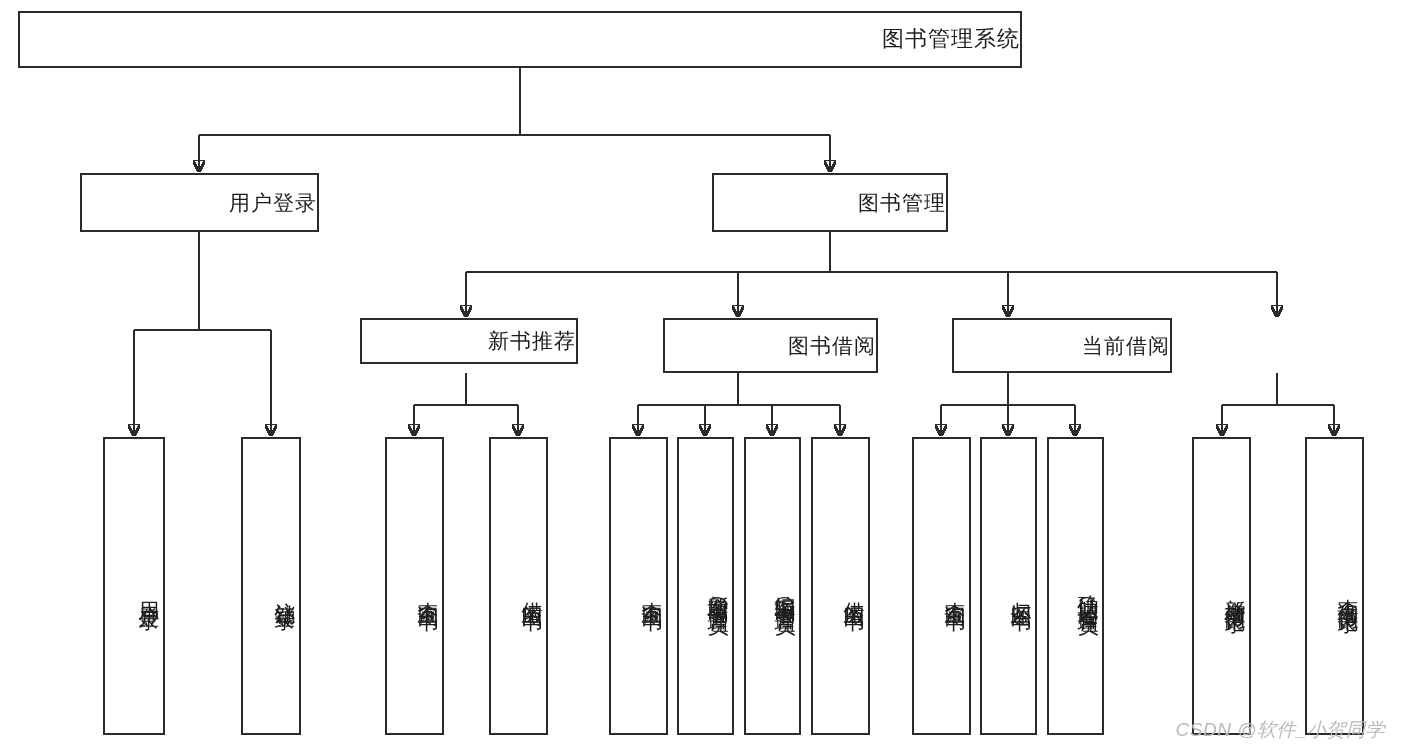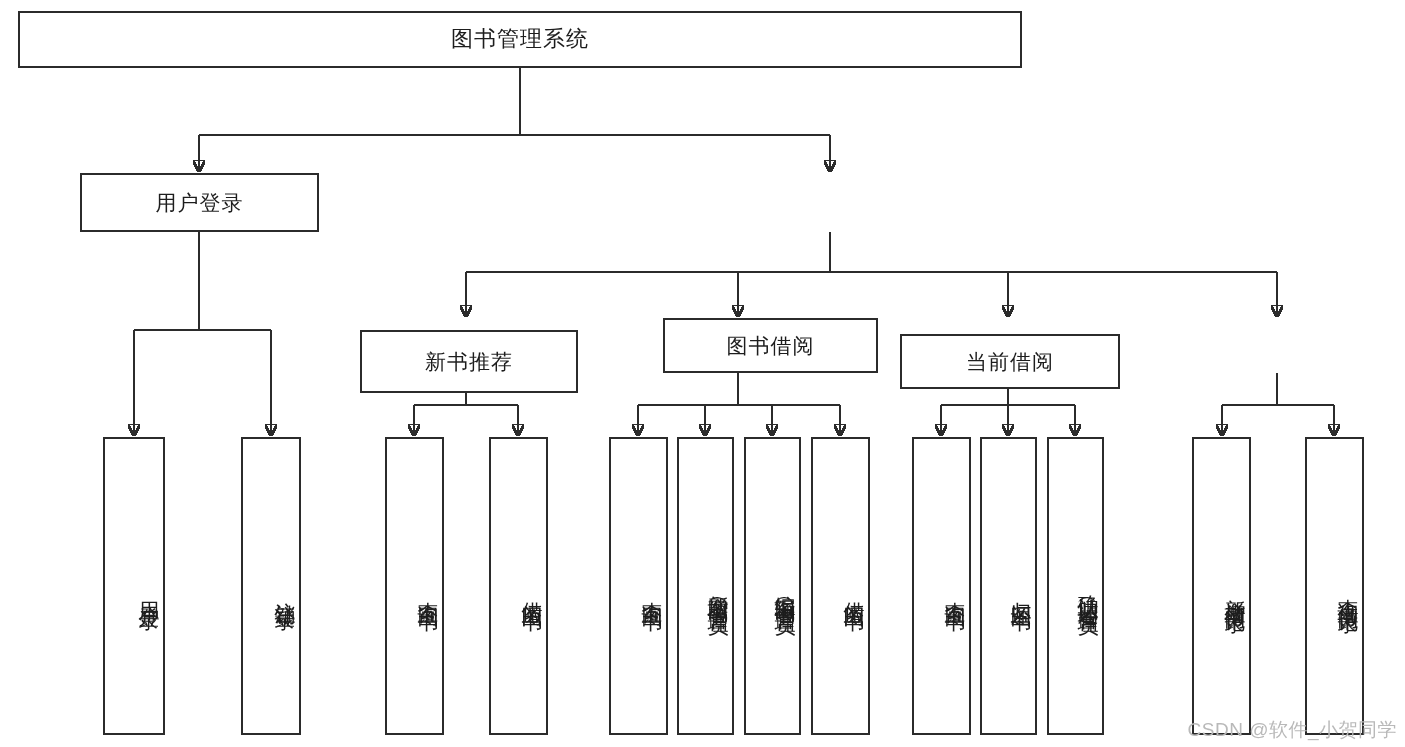--- a/index.html
+++ b/index.html
@@ -42,20 +42,21 @@
     display: flex;
     align-items: center;
     justify-content: center;
     color: #1d1d1d;
   }
   .node.horiz {
     font-size: 21px;
     letter-spacing: 1px;
     line-height: 1.2;
     white-space: nowrap;
+    justify-content: flex-end;
   }
   .node.root {
     font-size: 22px;
   }
   
   .node.leaf {
     writing-mode: vertical-rl;
     text-orientation: upright;
     align-items: flex-start;
     justify-content: center;
@@ -66,27 +67,28 @@
   }
   .node.leaf .vtext {
     writing-mode: vertical-rl;
     text-orientation: upright;
     display: block;
     white-space: nowrap;
   }
   
   #watermark {
     position: absolute;
-    right: 8px;
+    right: 20px;
     bottom: 4px;
     font-size: 19px;
     color: #b9b9b9;
     white-space: nowrap;
     letter-spacing: 0.5px;
     user-select: none;
+    font-style: italic;
   }
 </style>
 </head>
 <body>
 
 <div id="canvas">
 
   <svg id="wires" viewBox="0 0 1405 747" width="1405" height="747" xmlns="http://www.w3.org/2000/svg">
     <defs>
       <marker id="arrow" viewBox="0 0 10 10" refX="9" refY="5" markerWidth="5.2" markerHeight="5.2" orient="auto-start-reverse">
@@ -136,30 +138,33 @@
   </svg>
 
   <div class="node horiz root" style="left:18px; top:11px; width:1004px; height:57px;">
     <span>图书管理系统</span>
   </div>
 
   <div class="node horiz" style="left:80px; top:173px; width:239px; height:59px;">
     <span>用户登录</span>
   </div>
 
-
-  <div class="node horiz" style="left:360px; top:330px; width:218px; height:63px;">
+  <div class="node horiz" style="left:712px; top:173px; width:236px; height:59px;">
+    <span>图书管理</span>
+  </div>
+
+  <div class="node horiz" style="left:360px; top:318px; width:218px; height:46px;">
     <span>新书推荐</span>
   </div>
 
   <div class="node horiz" style="left:633px; top:318px; width:215px; height:55px;margin-left:30px;">
     <span>图书借阅</span>
   </div>
 
-  <div class="node horiz" style="left:900px; top:318px; width:220px; height:55px;margin-top:16px;">
+  <div class="node horiz" style="left:952px; top:318px; width:220px; height:55px;">
     <span>当前借阅</span>
   </div>
 
 
   <div class="node leaf" style="left:103px; top:437px; width:62px; height:298px;">
     <span class="vtext">用户登录</span>
   </div>
   <div class="node leaf" style="left:241px; top:437px; width:60px; height:298px;">
     <span class="vtext">注销登录</span>
   </div>

